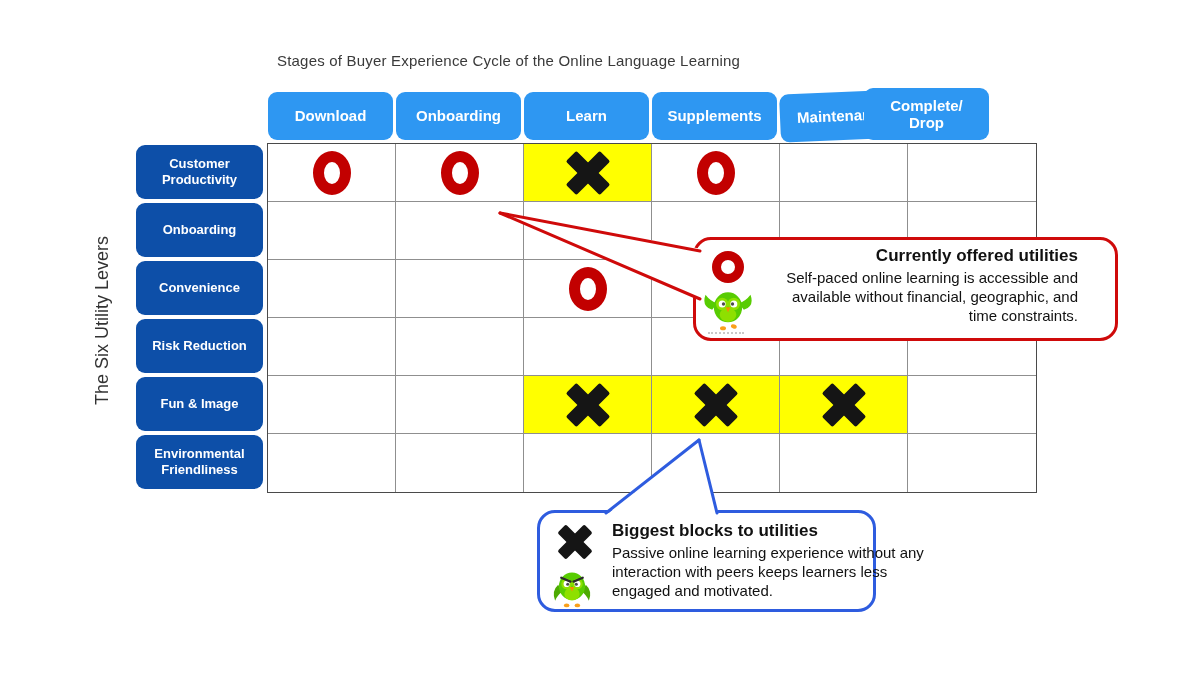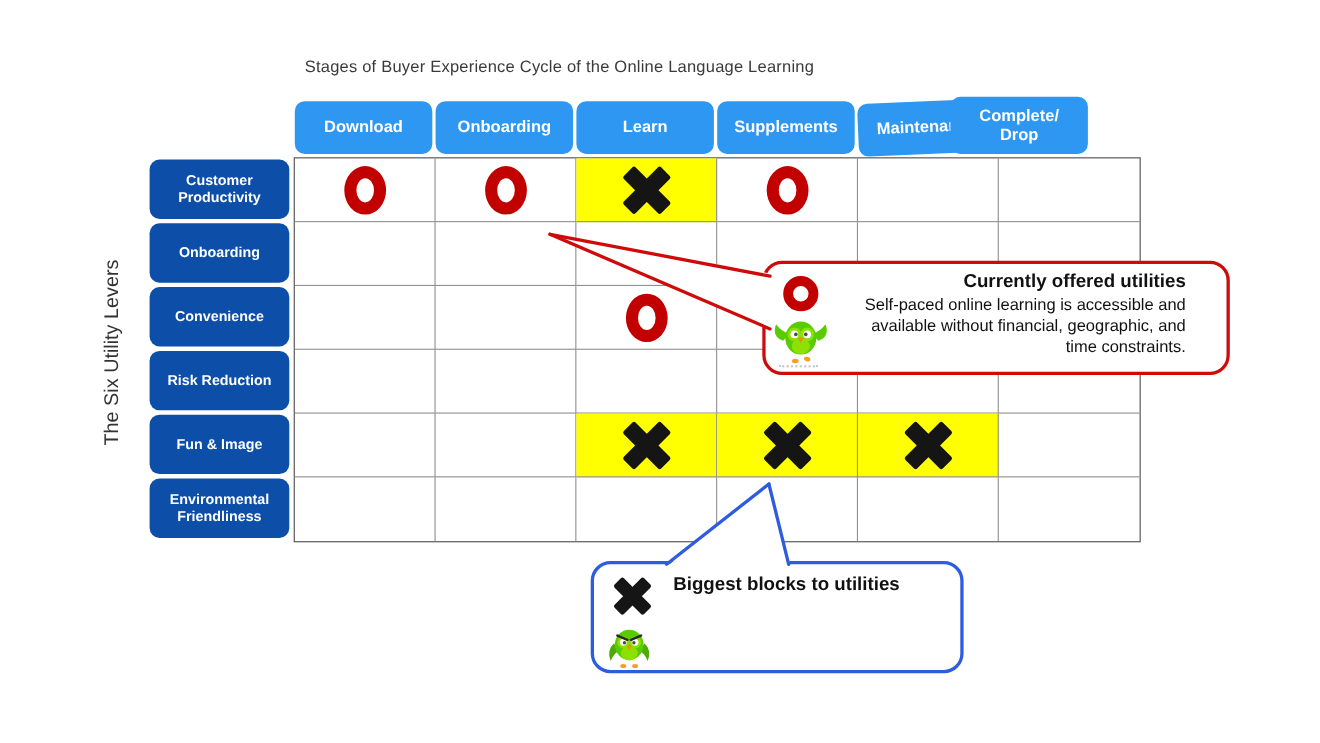--- a/index.html
+++ b/index.html
@@ -183,20 +183,21 @@
         <circle cx="35.6" cy="25.5" r="2" fill="#4b4b4b"></circle>
         <path d="M16 17 L28 22" stroke="#2b2b2b" stroke-width="3" stroke-linecap="round" fill="none"></path>
         <path d="M44 17 L32 22" stroke="#2b2b2b" stroke-width="3" stroke-linecap="round" fill="none"></path>
         <path d="M27 29 h6 l-3 6 z" fill="#f49000"></path>
         <ellipse cx="23" cy="53" rx="3.6" ry="2.4" fill="#f9a01b"></ellipse>
         <ellipse cx="37" cy="53" rx="3.6" ry="2.4" fill="#f9a01b"></ellipse>
       </svg>
     </div>
     <div class="legend-text">
       <p class="legend-title">Biggest blocks to utilities</p>
+      <p class="legend-body">Passive online learning experience without any interaction with peers keeps learners less engaged and motivated.</p>
     </div>
   </div>
 
   <svg class="overlay" width="1200" height="675">
     <polygon points="500,213 702,249 702,301" fill="#ffffff"></polygon>
     <path d="M500 213 L700 251" style="stroke:var(--callout-red-border,#cf0a0a)" stroke-width="3" stroke-linecap="round" fill="none"></path>
     <path d="M500 213 L700 299" style="stroke:var(--callout-red-border,#cf0a0a)" stroke-width="3" stroke-linecap="round" fill="none"></path>
     <polygon points="699,440 605,516 719,516" fill="#ffffff"></polygon>
     <path d="M699 440 L606 513" style="stroke:var(--callout-blue-border,#2e5cdf)" stroke-width="3" stroke-linecap="round" fill="none"></path>
     <path d="M699 440 L717 513" style="stroke:var(--callout-blue-border,#2e5cdf)" stroke-width="3" stroke-linecap="round" fill="none"></path>

